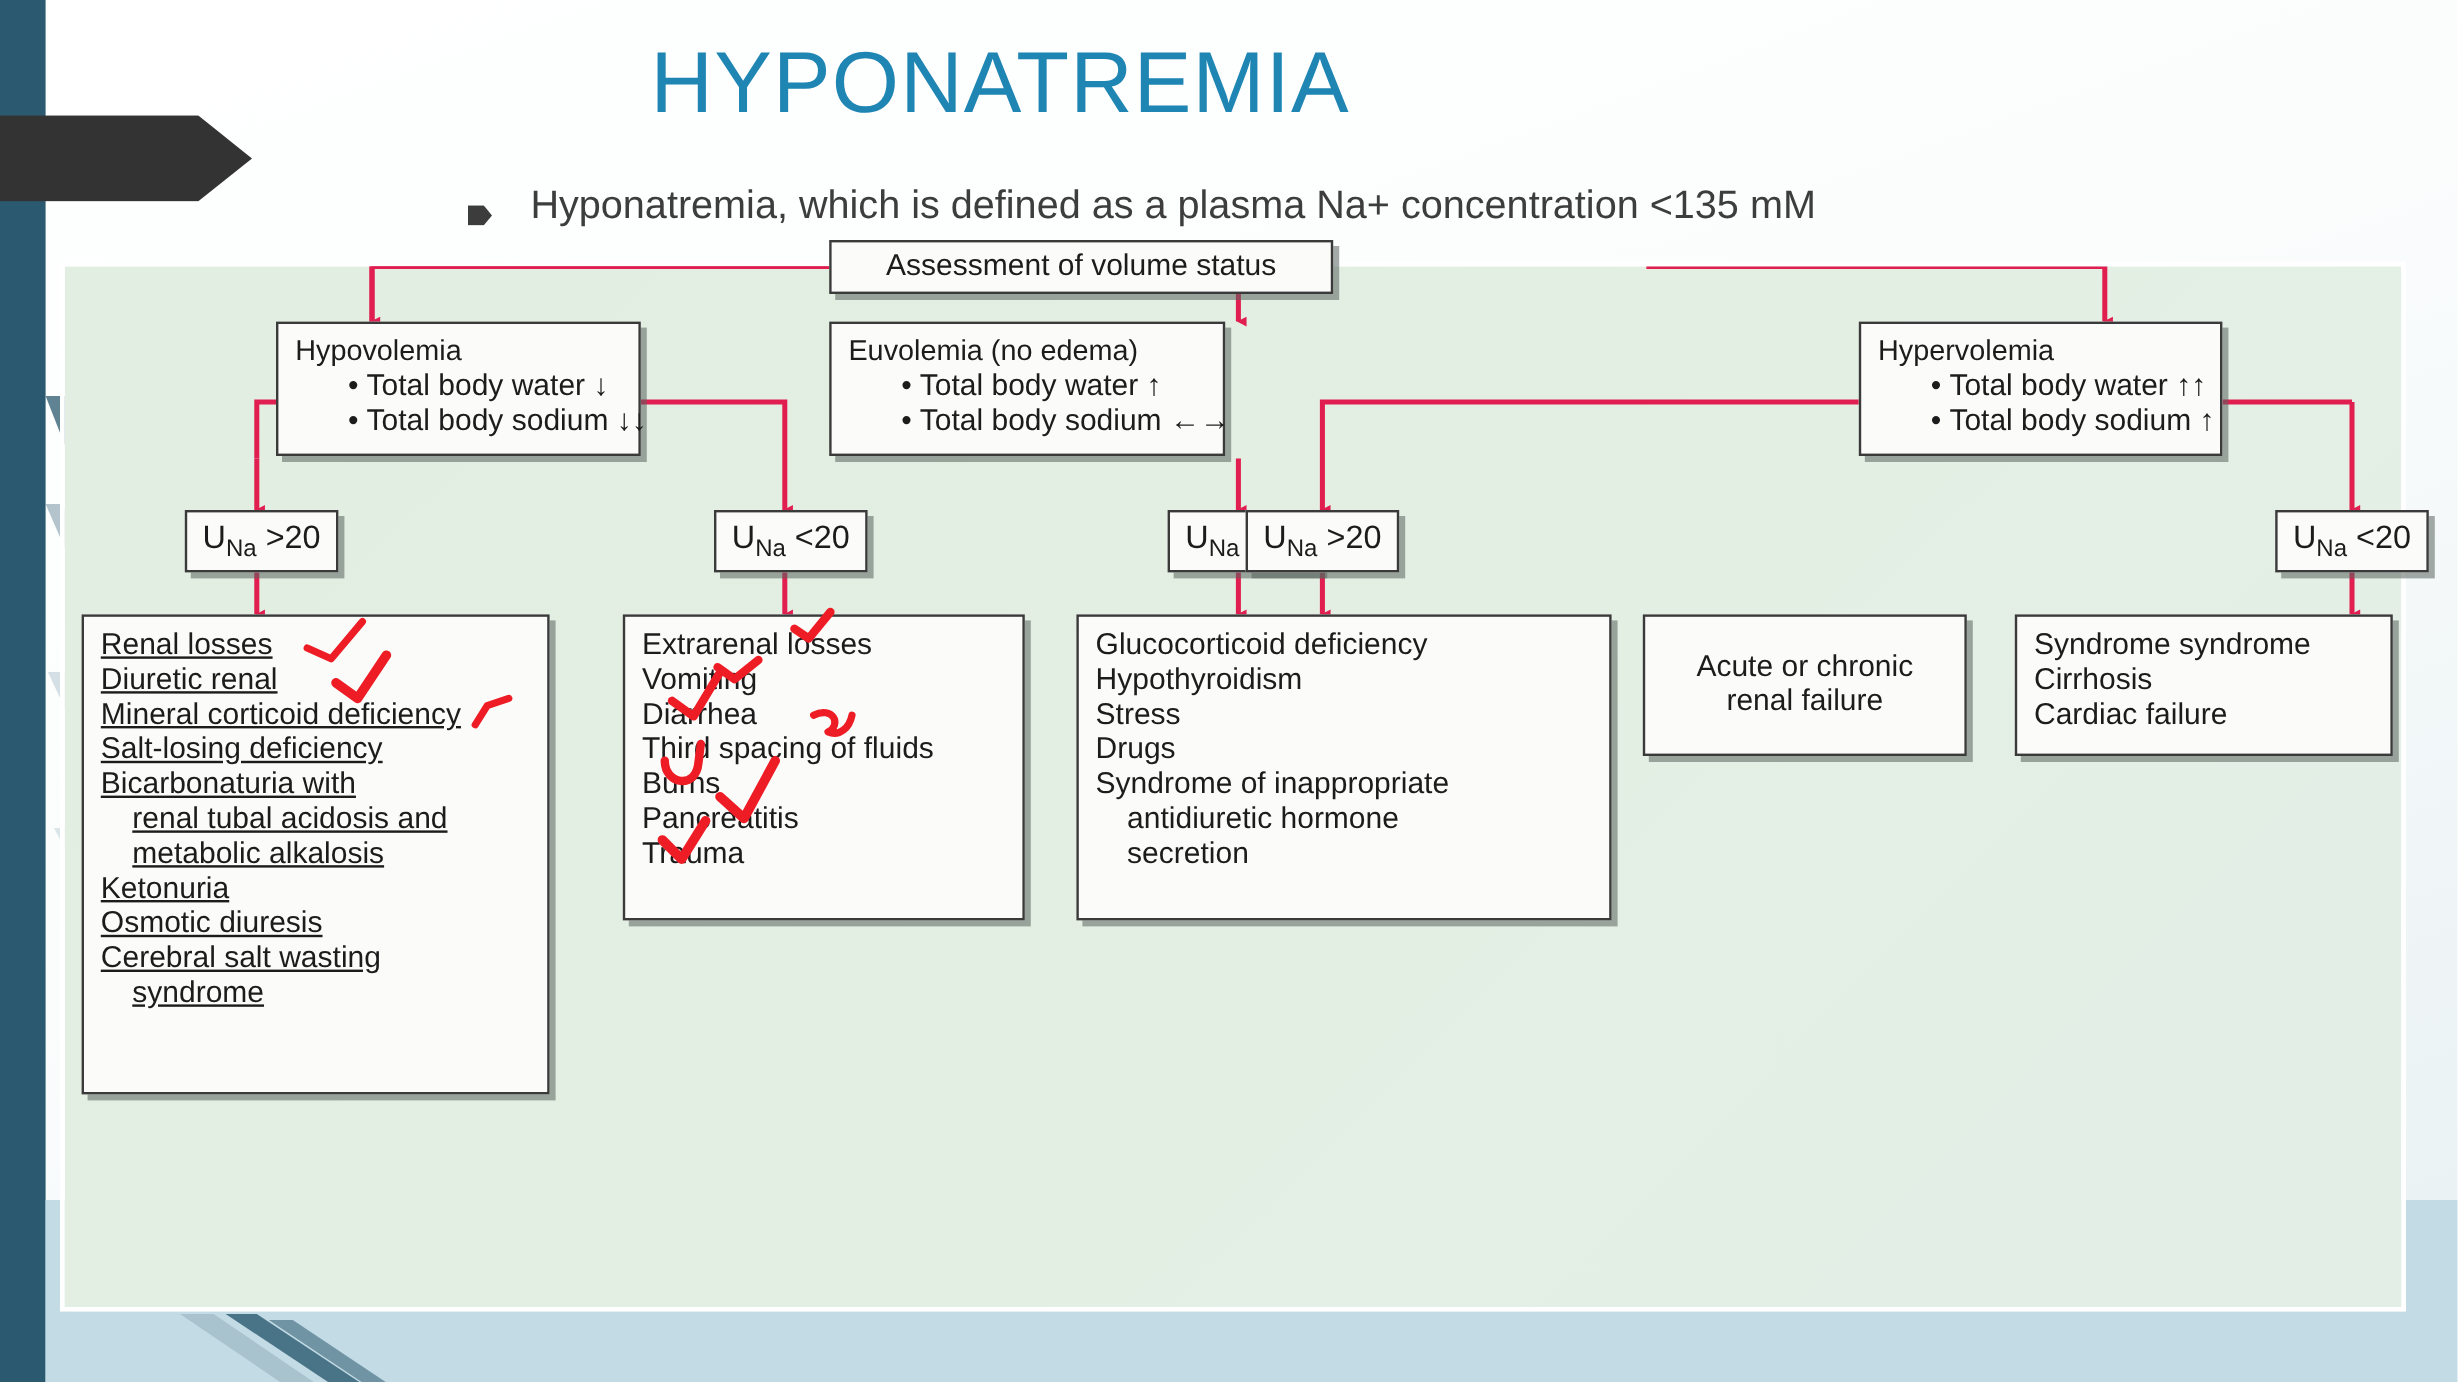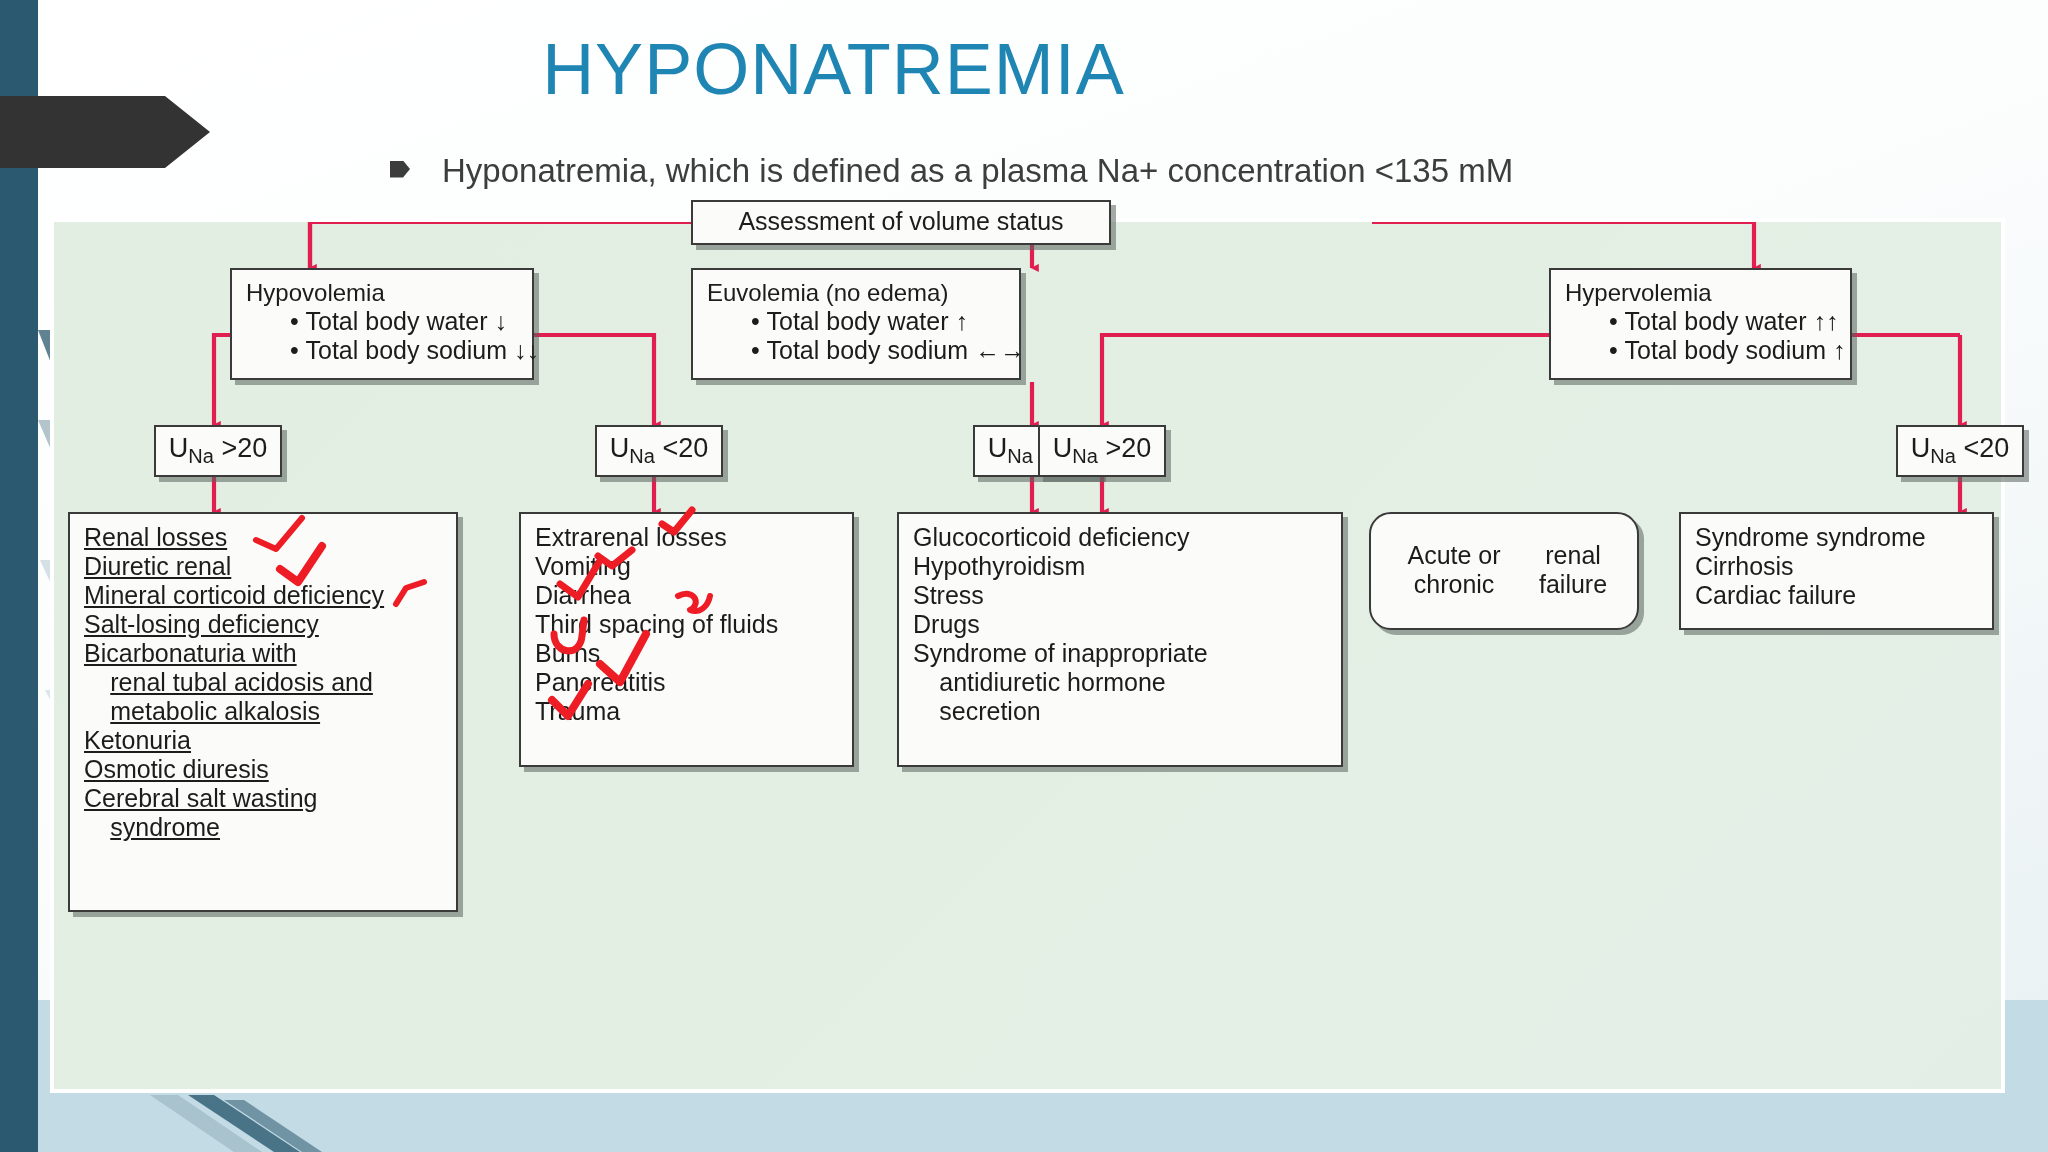--- a/index.html
+++ b/index.html
@@ -42,21 +42,21 @@
   
   .slide-title {
     position: absolute; left: 0; top: 28px; width: 1667px;
     text-align: center;
     font-size: 72px; font-weight: 400;
     letter-spacing: 1px;
     color: #1f86b4;
   }
   .subtitle-row {
     position: absolute; left: 390px; top: 152px;
-    display: flex; align-items: center; gap: 0;
+    display: flex; align-items: flex-end; gap: 0;
   }
   .sub-bullet {
     display: inline-block;
     width: 20px; height: 17px;
     background: #3c3c3c;
     clip-path: polygon(0 0, 13px 0, 20px 8.5px, 13px 17px, 0 17px);
     margin-right: 32px;
     position: relative; top: -2px;
   }
   .subtitle-text {
@@ -304,21 +304,21 @@
       <div class="fbox fbox-pad" style="left:843px; top:290px; width:446px; height:255px;">
         <div>Glucocorticoid deficiency</div>
         <div>Hypothyroidism</div>
         <div>Stress</div>
         <div>Drugs</div>
         <div>Syndrome of inappropriate</div>
         <div class="ind">antidiuretic hormone</div>
         <div class="ind">secretion</div>
       </div>
 
-      <div class="fbox fbox-pad fbox-center" style="left:1315px; top:290px; width:270px; height:118px; flex-direction:row;border-radius:22px;">
+      <div class="fbox fbox-pad fbox-center" style="left:1315px; top:290px; width:270px; height:118px; flex-direction:column;">
         <div>Acute or chronic</div>
         <div>renal failure</div>
       </div>
 
       <div class="fbox fbox-pad" style="left:1625px; top:290px; width:315px; height:118px;">
         <div>Syndrome syndrome</div>
         <div>Cirrhosis</div>
         <div>Cardiac failure</div>
       </div>
 

